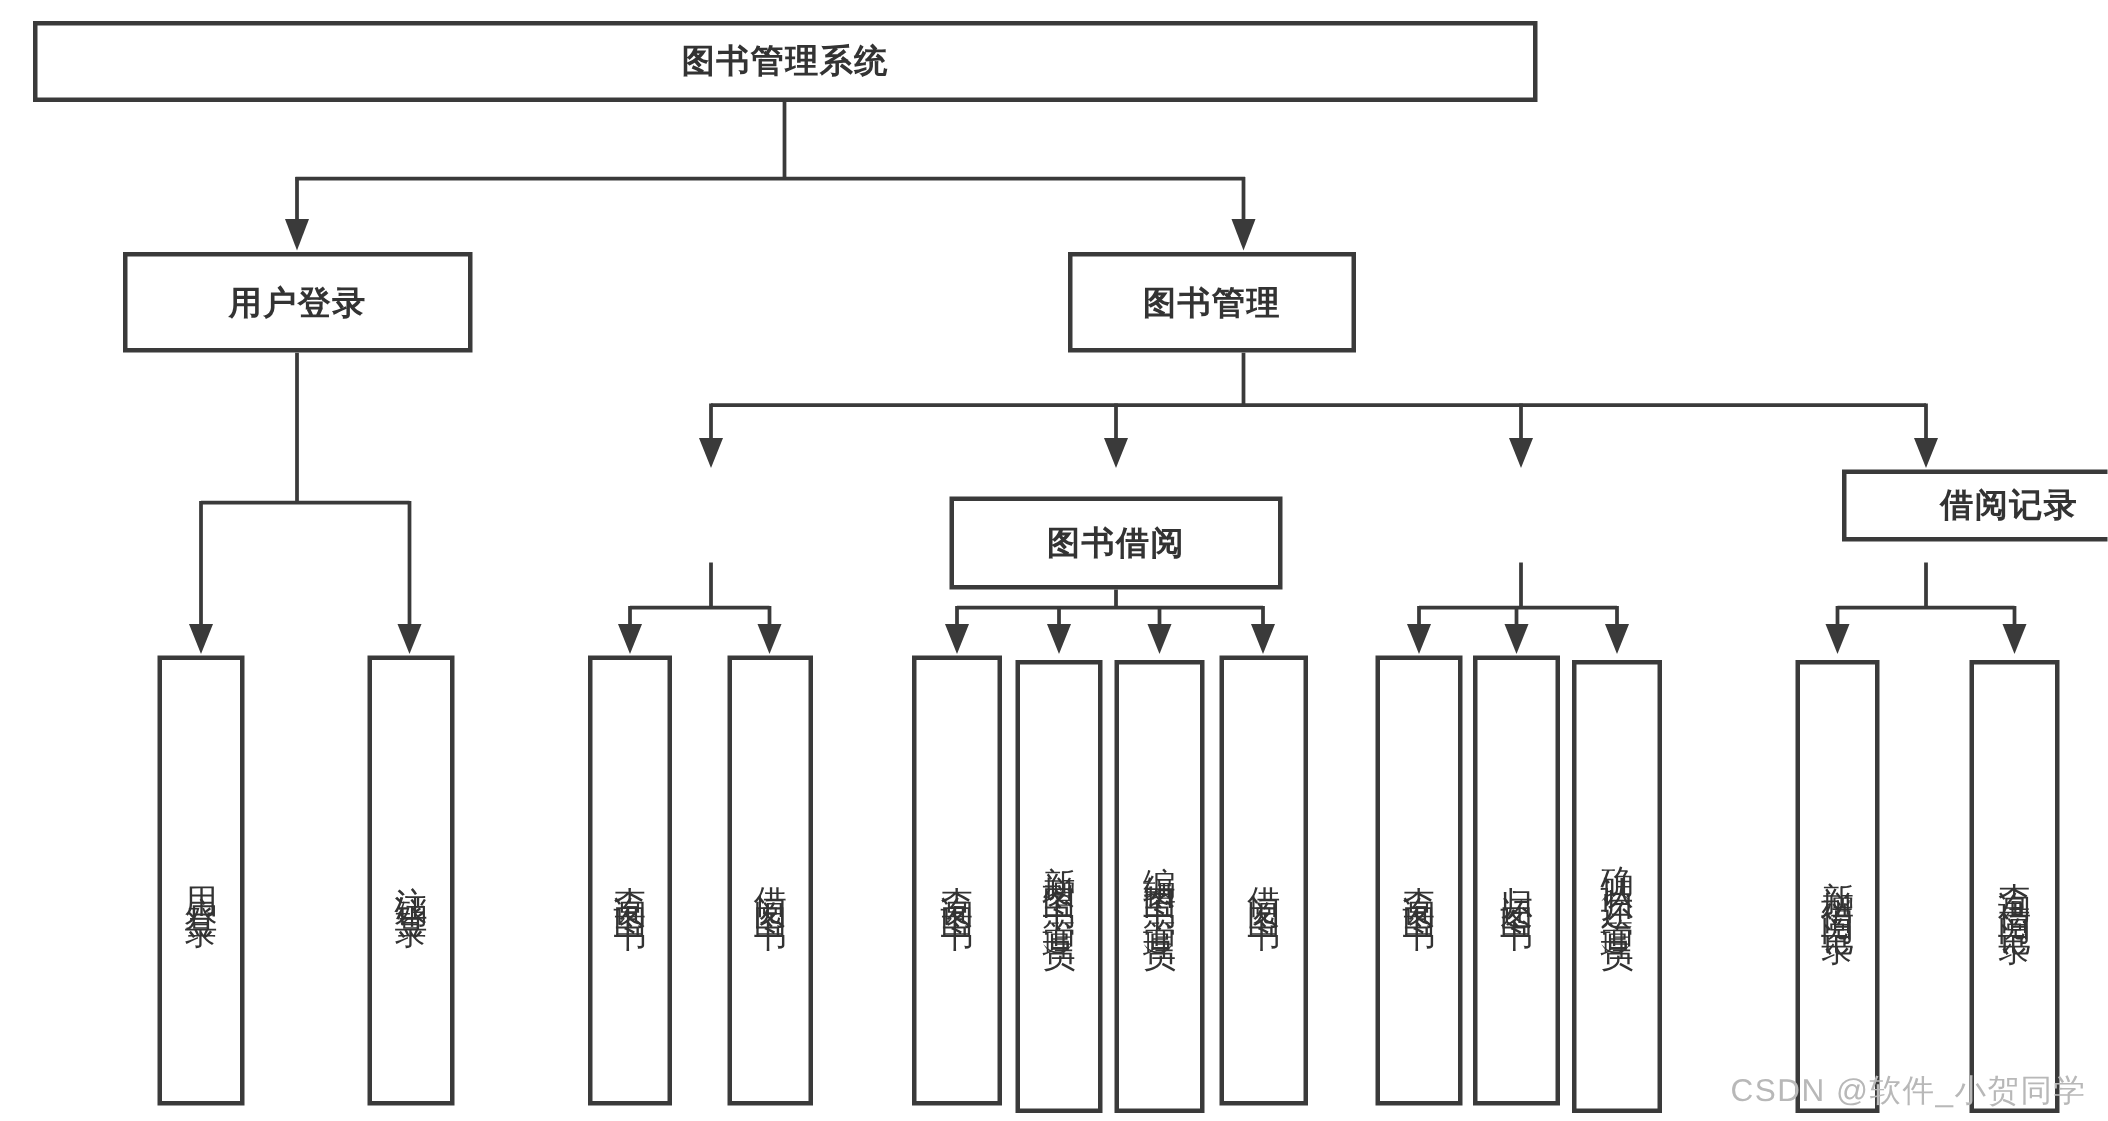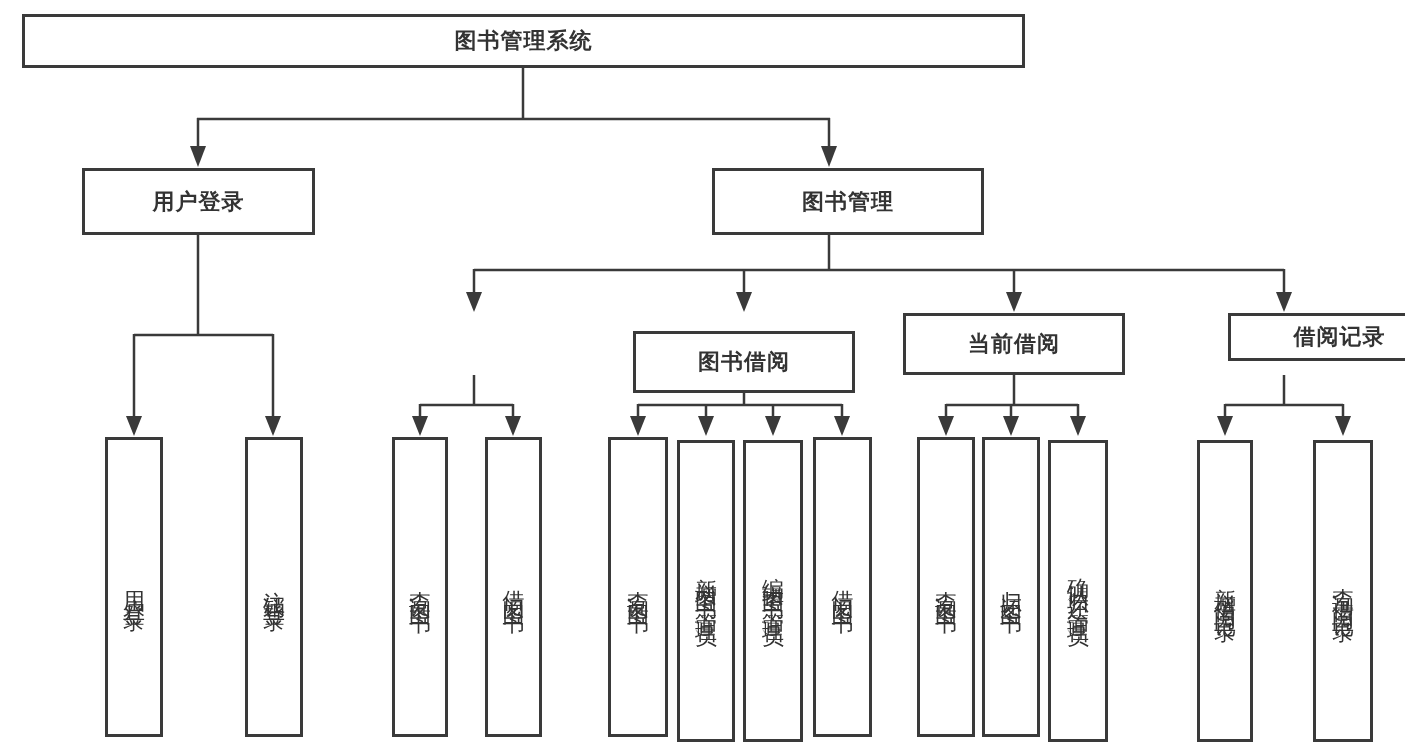--- a/index.html
+++ b/index.html
@@ -136,30 +136,27 @@
     </g>
   </svg>
 
   <div class="node" style="left:22px; top:14px; width:1003px; height:54px;">
     <span class="hlabel">图书管理系统</span>
   </div>
 
   <div class="node" style="left:82px; top:168px; width:233px; height:67px;">
     <span class="hlabel">用户登录</span>
   </div>
-  <div class="node" style="left:712px; top:168px; width:272px; height:67px;text-align:center;">
+  <div class="node" style="left:712px; top:168px; width:192px; height:67px;text-align:center;">
     <span class="hlabel">图书管理</span>
   </div>
 
   <div class="node" style="left:633px; top:313px; width:222px; height:62px;margin-top:18px;">
     <span class="hlabel">图书借阅</span>
   </div>
-  <div class="node" style="left:903px; top:313px; width:222px; height:62px;">
-    <span class="hlabel">当前借阅</span>
-  </div>
   <div class="node" style="left:1228px; top:313px; width:223px; height:48px;">
     <span class="hlabel">借阅记录</span>
   </div>
 
   <div class="node leaf" style="left:105px; width:58px;">
     <span class="vtext">用户登录</span>
   </div>
   <div class="node leaf" style="left:245px; width:58px;">
     <span class="vtext">注销登录</span>
   </div>
@@ -194,14 +191,15 @@
     <span class="vtext">确认归还（管理员）</span>
   </div>
 
   <div class="node leaf" style="left:1197px; width:56px; top:440px; height:302px;">
     <span class="vtext">新增借阅记录</span>
   </div>
   <div class="node leaf" style="left:1313px; width:60px; top:440px; height:302px;">
     <span class="vtext">查询借阅记录</span>
   </div>
 
+  <div class="watermark">CSDN @软件_小贺同学</div>
 
 </div>
 
 </body></html>

